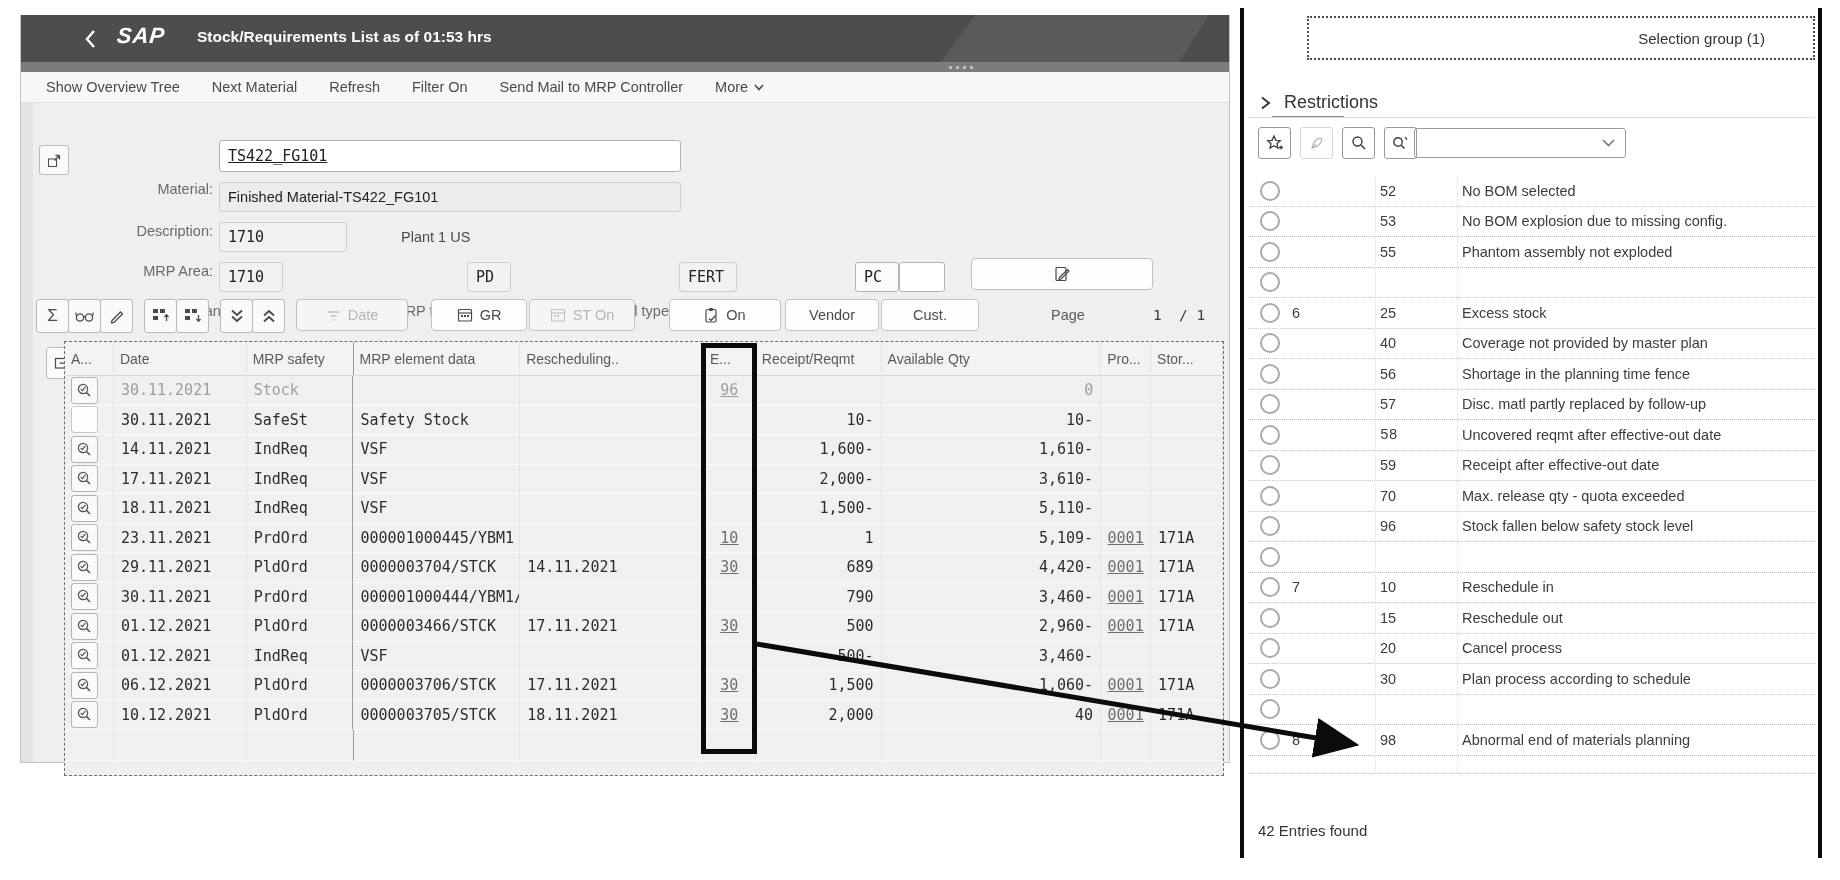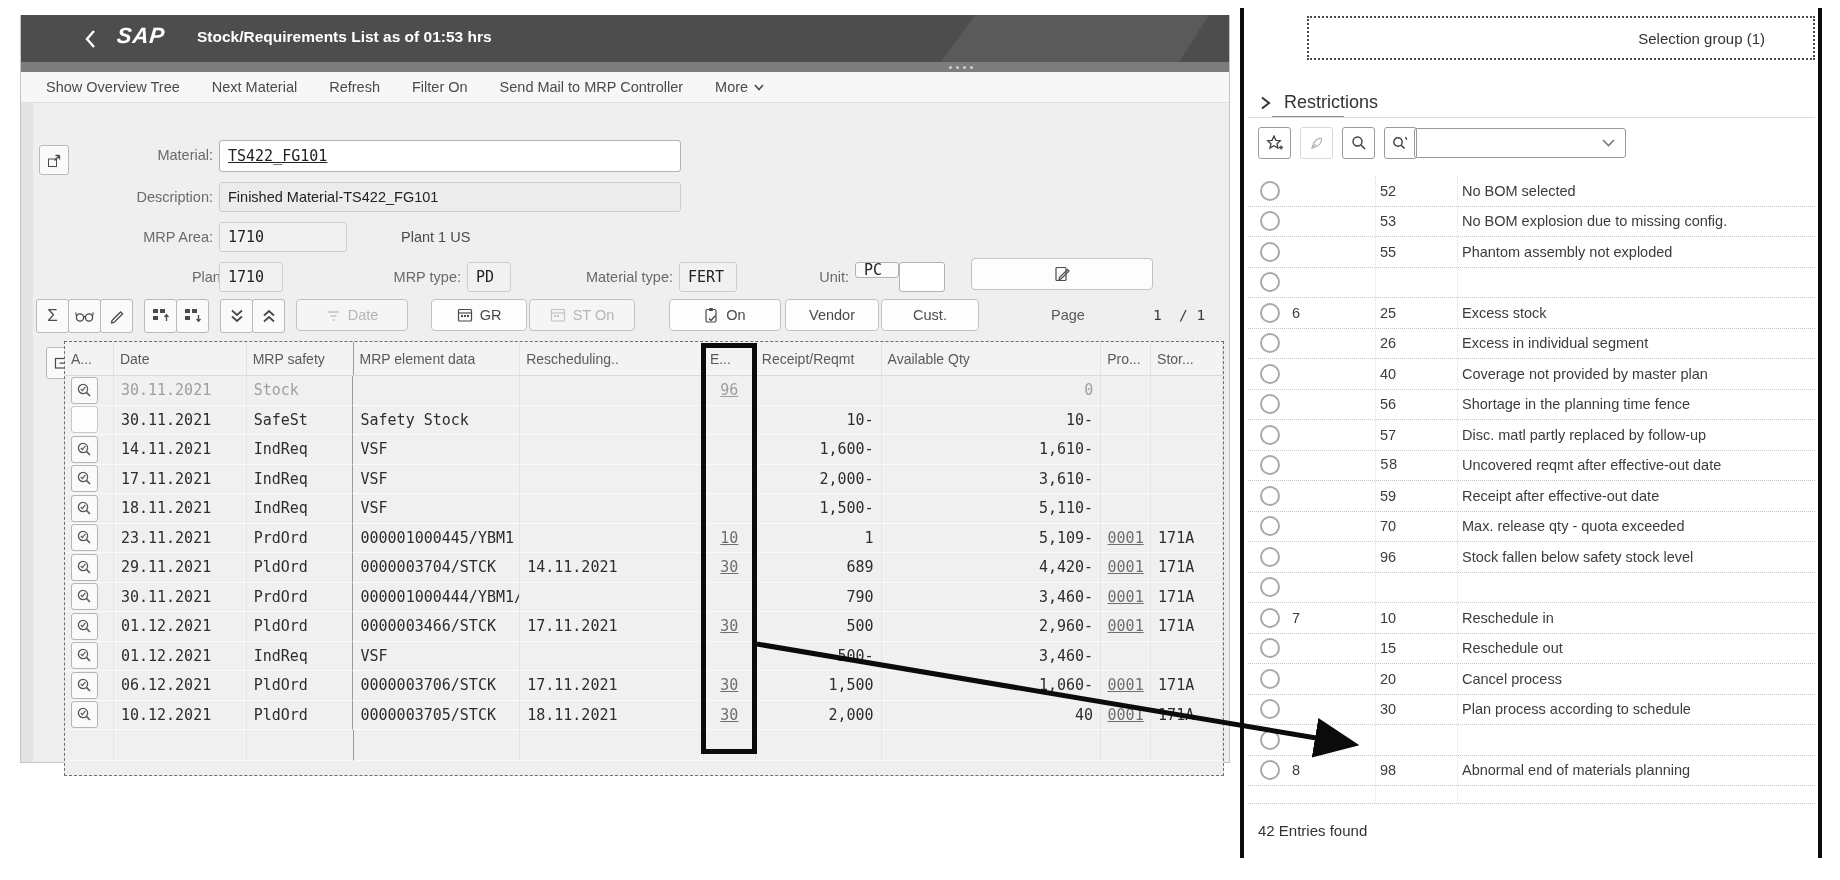--- a/index.html
+++ b/index.html
@@ -18,21 +18,21 @@
   #sap-logo{left:96px;top:8px;color:#fff;font-size:22px;font-weight:bold;font-style:italic;
             transform:skewX(-6deg);letter-spacing:1px;}
   #win-title{left:176px;top:13px;color:#fff;font-size:15.5px;font-weight:bold;}
   #substrip{left:0;top:47px;width:100%;height:10px;background:#7c7c7c;}
   .grip{position:absolute;top:3.5px;width:3px;height:3px;background:#cfcfcf;border-radius:50%;}
   #menubar{left:0;top:57px;width:100%;height:31px;background:#f7f7f7;border-bottom:1px solid #e0e0e0;
            display:flex;align-items:center;gap:32px;padding-left:25px;box-sizing:border-box;}
   .menu-item{font-size:14.5px;color:#4a4a4a;cursor:pointer;white-space:nowrap;display:flex;align-items:center;gap:6px;}
   #leftstrip{left:0;top:88px;width:12px;height:659px;background:#e4e4e4;}
   
-  .fld-label{position:absolute;font-size:14.5px;color:#6a6a6a;text-align:right;width:150px;}
+  .fld-label{position:absolute;font-size:14.5px;color:#6a6a6a;text-align:right;width:150px;margin-top:34px;}
   .inp{position:absolute;background:#fff;border:1px solid #b3b3b3;border-radius:3px;
        font-family:"DejaVu Sans Mono",monospace;font-size:15px;color:#222;
        display:flex;align-items:center;padding:0 8px;box-sizing:border-box;}
   .ro{background:#ececec;border-color:#cdcdcd;font-family:"Liberation Sans",sans-serif;}
   .ro2{background:#f1f1f1;border-color:#cdcdcd;}
   .underlined{text-decoration:underline;}
   .icon-btn{position:absolute;background:#fafafa;border:1px solid #b9b9b9;border-radius:3px;
             display:flex;align-items:center;justify-content:center;cursor:pointer;color:#4a4a4a;}
   .btn{position:absolute;background:#fdfdfd;border:1px solid #c2c2c2;border-radius:4px;
        font-size:14.5px;color:#4a4a4a;display:flex;align-items:center;justify-content:center;
@@ -144,21 +144,21 @@
     <div class="inp ro2" style="left:198px;top:207px;width:128px;height:30px;">1710</div>
     <div class="abs" style="left:380px;top:214px;font-size:14.5px;color:#4a4a4a;">Plant 1 US</div>
 
     <div class="fld-label" style="left:58px;top:254px;">Plant:</div>
     <div class="inp ro2" style="left:198px;top:247px;width:64px;height:30px;">1710</div>
     <div class="fld-label" style="left:290px;top:254px;">MRP type:</div>
     <div class="inp ro2" style="left:446px;top:247px;width:44px;height:30px;">PD</div>
     <div class="fld-label" style="left:502px;top:254px;">Material type:</div>
     <div class="inp ro2" style="left:658px;top:247px;width:58px;height:30px;">FERT</div>
     <div class="fld-label" style="left:678px;top:254px;width:150px;">Unit:</div>
-    <div class="inp" style="left:834px;top:247px;width:44px;height:16px;background:#fbfbfb;">PC</div>
+    <div class="inp" style="left:834px;top:247px;width:44px;height:30px;background:#fbfbfb;">PC</div>
     <div class="inp" style="left:878px;top:247px;width:46px;height:30px;"></div>
     <div class="btn" style="left:950px;top:243px;width:182px;height:32px;">
       <svg width="18" height="18" viewBox="0 0 18 18">
           <rect x="3" y="2.5" width="10" height="13" rx="1" fill="none" stroke="#4a4a4a" stroke-width="1.2"></rect>
           <path d="M6.5 12.5 L14.5 4.5 L16 6 L8 14 L6 14.6 Z" fill="none" stroke="#4a4a4a" stroke-width="1.2"></path>
         </svg>
     </div>
 
     <div class="icon-btn" style="left:15px;top:284px;width:31px;height:32px;font-size:17px;">Σ</div>
     <div class="icon-btn" style="left:47px;top:284px;width:31px;height:32px;">
@@ -618,28 +618,20 @@
           </div>
           <div class="pcell" style="width: 88px;">6</div>
           <div class="pcell" style="width: 82px;">25</div>
           <div class="pcell" style="width: 357px; border-right: none;">Excess stock</div>
         </div>
         <div class="prow">
           <div class="pcell" style="width: 40px; border-right: none;">
             <div class="radio"></div>
           </div>
           <div class="pcell" style="width: 88px;"></div>
-          <div class="pcell" style="width: 82px;">26</div>
-          <div class="pcell" style="width: 357px; border-right: none;">Excess in individual segment</div>
-        </div>
-        <div class="prow">
-          <div class="pcell" style="width: 40px; border-right: none;">
-            <div class="radio"></div>
-          </div>
-          <div class="pcell" style="width: 88px;"></div>
           <div class="pcell" style="width: 82px;">40</div>
           <div class="pcell" style="width: 357px; border-right: none;">Coverage not provided by master plan</div>
         </div>
         <div class="prow">
           <div class="pcell" style="width: 40px; border-right: none;">
             <div class="radio"></div>
           </div>
           <div class="pcell" style="width: 88px;"></div>
           <div class="pcell" style="width: 82px;">56</div>
           <div class="pcell" style="width: 357px; border-right: none;">Shortage in the planning time fence</div>

